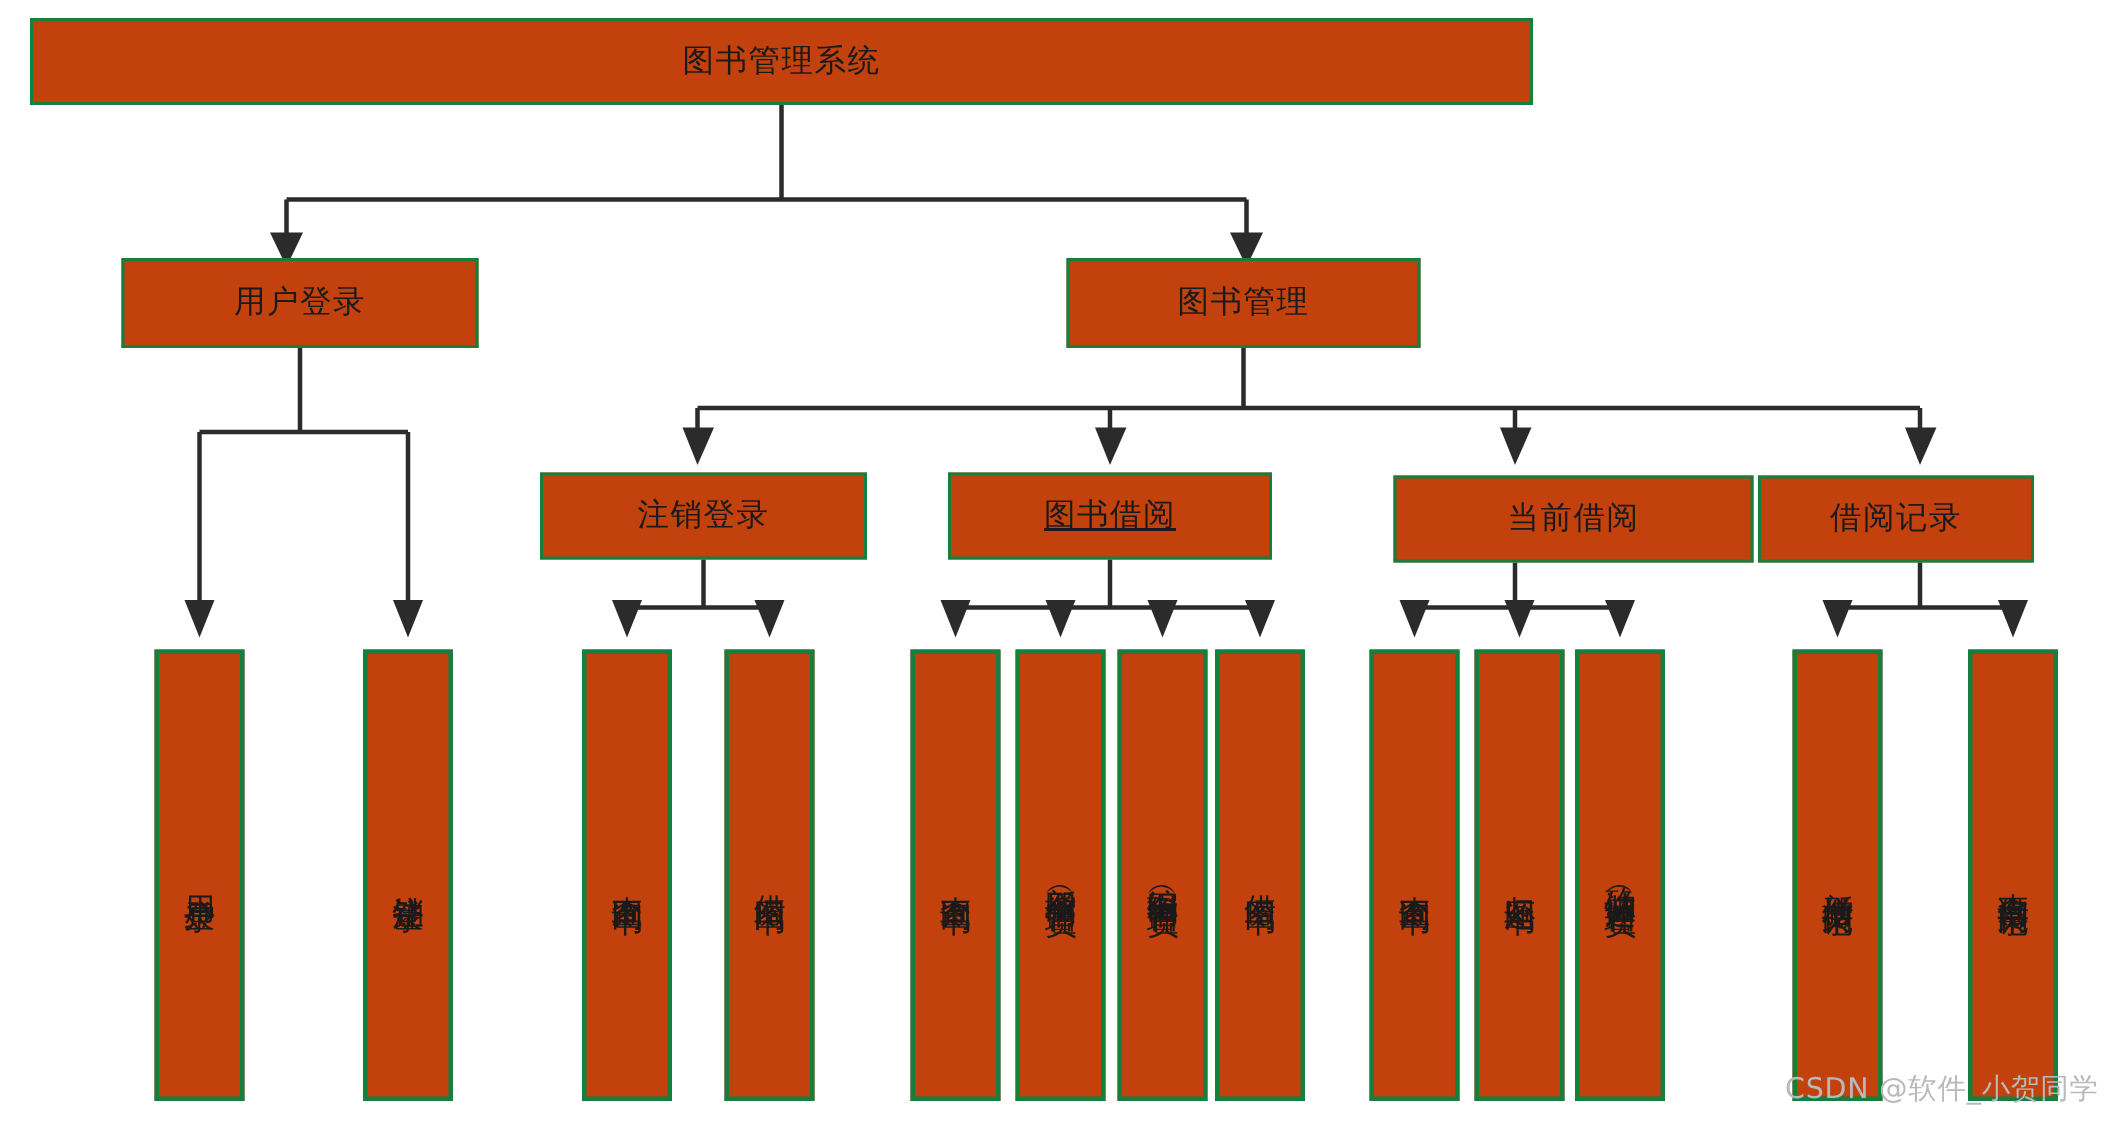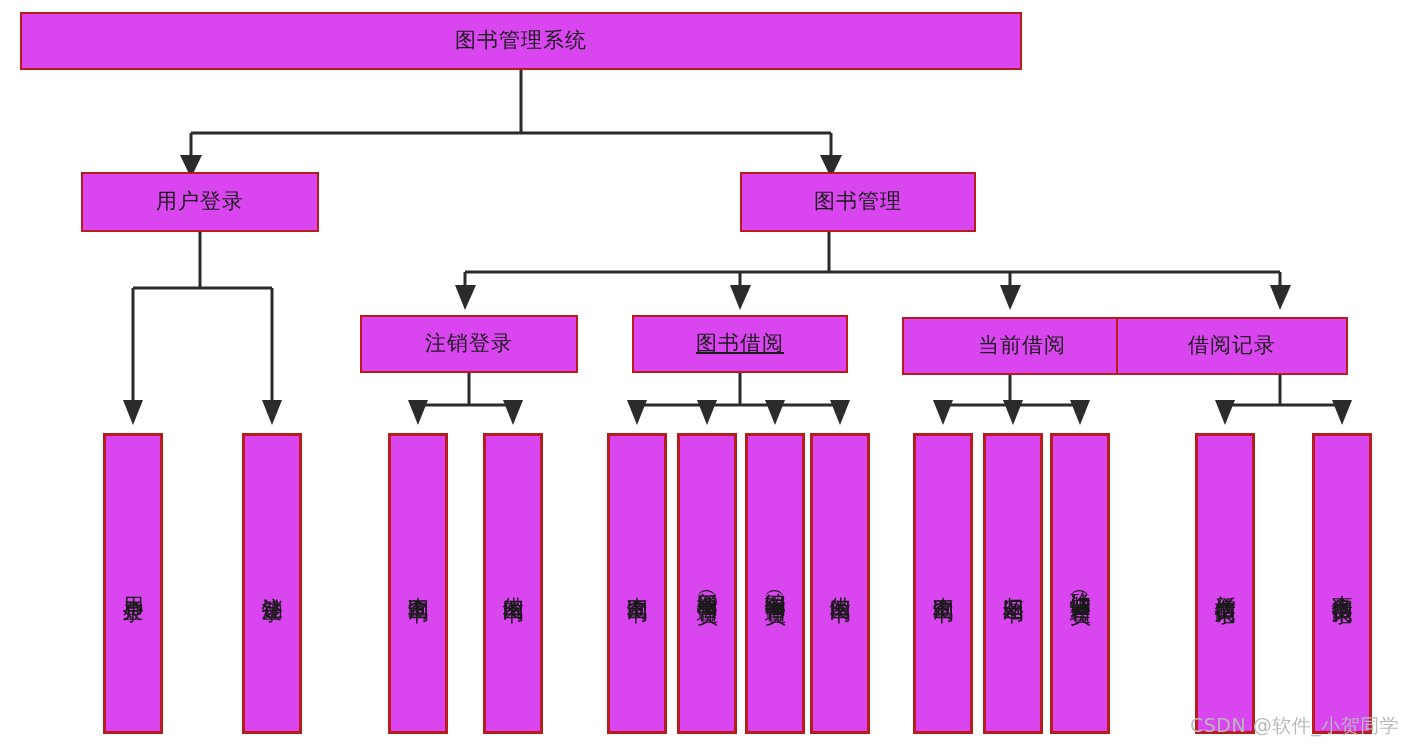--- a/index.html
+++ b/index.html
@@ -6,22 +6,22 @@
   body{
     font-family:"DejaVu Sans","Liberation Sans",sans-serif;
     width:1405px;height:747px;overflow:hidden;position:relative;
   }
   #diagram-root{position:relative;width:1405px;height:747px;background:#fff;}
   svg#tree-svg{position:absolute;left:0;top:0;width:1405px;height:747px;}
 
   .node-box{
     position:absolute;
     box-sizing:border-box;
-    border:2px solid #b91c1c;
-    background:#d946ef;
+    border:2px solid #15803d;
+    background:#c2410c;
     display:flex;
     align-items:center;
     justify-content:center;
     color:#1a1a1a;
   }
   .node-box.root{border-width:2px;}
   .node-label-h{
     font-size:21px;
     line-height:1.1;
     letter-spacing:1px;
@@ -138,37 +138,37 @@
   </svg>
 
   <div class="node-box root" style="left:20px;top:12px;width:1002px;height:58px;">
     <span class="node-label-h">图书管理系统</span>
   </div>
 
   <div class="node-box" style="left:81px;top:172px;width:238px;height:60px;">
     <span class="node-label-h">用户登录</span>
   </div>
 
-  <div class="node-box" style="left:711px;top:172px;width:236px;height:60px;margin-left:29px;">
+  <div class="node-box" style="left:711px;top:172px;width:236px;height:60px;">
     <span class="node-label-h">图书管理</span>
   </div>
 
   <div class="node-box" style="left:360px;top:315px;width:218px;height:58px;">
     <span class="node-label-h">注销登录</span>
   </div>
 
   <div class="node-box" style="left:632px;top:315px;width:216px;height:58px;text-decoration:underline;">
     <span class="node-label-h">图书借阅</span>
   </div>
 
-  <div class="node-box" style="left:902px;top:317px;width:240px;height:58px;justify-content:center;">
+  <div class="node-box" style="left:929px;top:317px;width:240px;height:58px;justify-content:center;">
     <span class="node-label-h">当前借阅</span>
   </div>
 
-  <div class="node-box" style="left:1116px;top:317px;width:232px;height:58px;">
+  <div class="node-box" style="left:1172px;top:317px;width:184px;height:58px;">
     <span class="node-label-h">借阅记录</span>
   </div>
 
   <div class="node-box leaf" style="left:103px;top:433px;width:60px;height:301px;">
     <span class="node-label-v">用户登录</span>
   </div>
 
   <div class="node-box leaf" style="left:242px;top:433px;width:60px;height:301px;">
     <span class="node-label-v">注销登录</span>
   </div>

